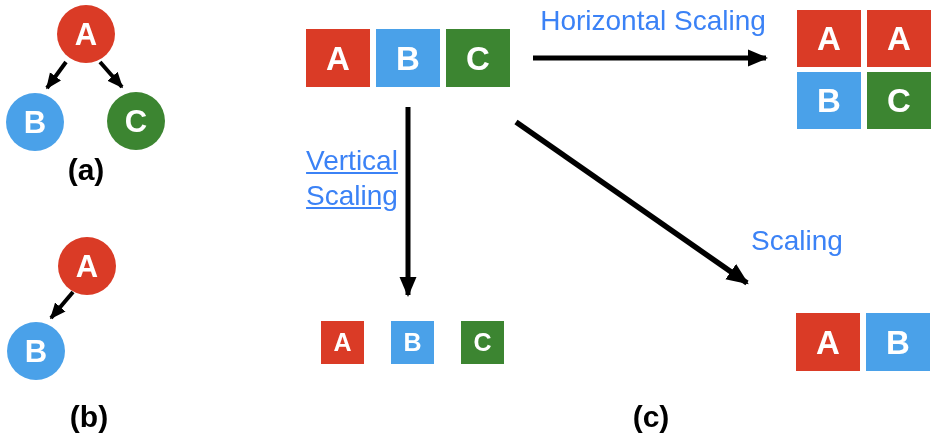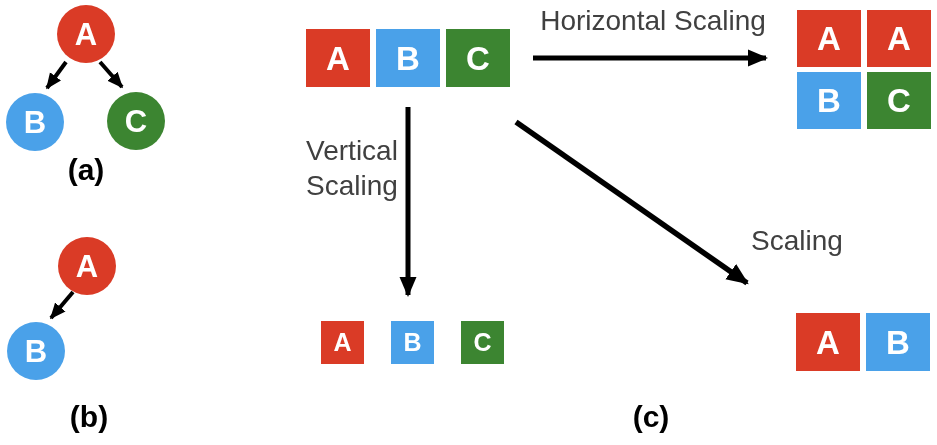--- a/index.html
+++ b/index.html
@@ -40,21 +40,21 @@
   .sq.grid { width: 64px; height: 57px; font-size: 33px; }
   .sq.small{ width: 43px; height: 43px; font-size: 25px; }
 
   .bg-red   { background: var(--color-red,   #da3b26); }
   .bg-blue  { background: var(--color-blue,  #4aa1e9); }
   .bg-green { background: var(--color-green, #3c8531); }
 
   .label {
     position: absolute;
     font-size: 28px;
-    color: #404040;
+    color: #3b82f6;
     text-align: center;
     white-space: nowrap;
     line-height: 35px;
   }
   .caption {
     position: absolute;
     font-size: 30px;
     font-weight: bold;
     color: #000;
     text-align: center;
@@ -92,21 +92,21 @@
   <div class="sq big bg-red" style="left:306px; top:29px;">A</div>
   <div class="sq big bg-blue" style="left:376px; top:29px;">B</div>
   <div class="sq big bg-green" style="left:446px; top:29px;">C</div>
 
   <div class="label" style="left:528px; top:3px; width:250px;">Horizontal Scaling</div>
   <div class="sq grid bg-red" style="left:797px; top:10px;">A</div>
   <div class="sq grid bg-red" style="left:867px; top:10px;">A</div>
   <div class="sq grid bg-blue" style="left:797px; top:72px;">B</div>
   <div class="sq grid bg-green" style="left:867px; top:72px;">C</div>
 
-  <div class="label" style="left:289px; top:133px; width:126px;">
+  <div class="label" style="left:289px; top:143px; width:126px;text-decoration:underline;">
     <span style="display:block;">Vertical</span>
     <span style="display:block;">Scaling</span>
   </div>
   <div class="sq small bg-red" style="left:321px; top:321px;">A</div>
   <div class="sq small bg-blue" style="left:391px; top:321px;">B</div>
   <div class="sq small bg-green" style="left:461px; top:321px;">C</div>
 
   <div class="label" style="left:745px; top:223px; width:104px;">Scaling</div>
   <div class="sq big bg-red" style="left:796px; top:313px;">A</div>
   <div class="sq big bg-blue" style="left:866px; top:313px;">B</div>

